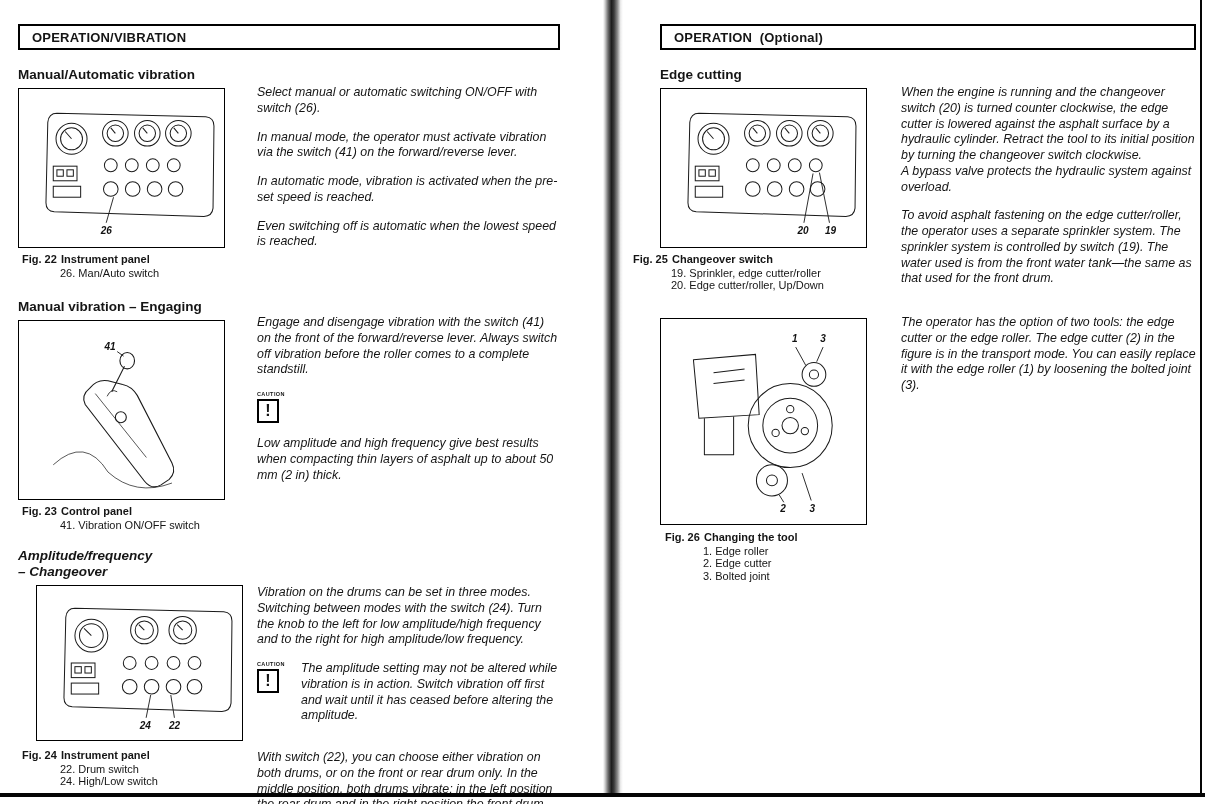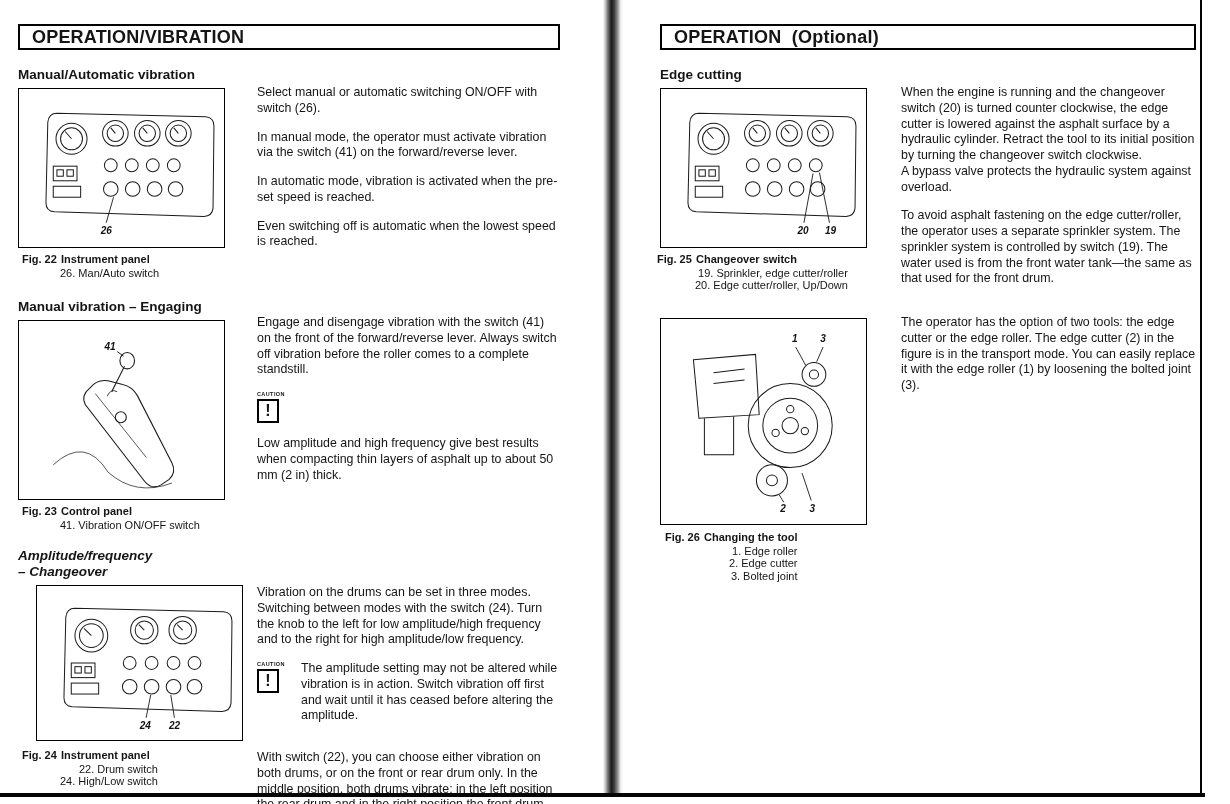--- a/index.html
+++ b/index.html
@@ -6,21 +6,21 @@
   html,body { background:#fff; }
   body {
     width:1230px; height:804px; position:relative; overflow:hidden;
     font-family:"Liberation Sans", sans-serif; color:#151515;
   }
   .sheet { position:absolute; inset:0; background:#fff; }
 
   .page-header {
     position:absolute; height:26px; border:2px solid #000;
     display:flex; align-items:center; padding-left:12px;
-    font-size:18px; font-weight:bold; white-space:pre-wrap; letter-spacing:.2px;
+    font-size:13px; font-weight:bold; white-space:pre-wrap; letter-spacing:.2px;
   }
   #lp-header { left:18px; top:24px; width:542px; }
   #rp-header { left:660px; top:24px; width:536px; }
 
   .section-heading { position:absolute; font-size:13.5px; font-weight:bold; line-height:16px; }
   #lp-s1-h { left:18px; top:67px; }
   #lp-s2-h { left:18px; top:299px; }
   #lp-s3-h { left:18px; top:548px;font-style:italic; }
   #rp-s1-h { left:660px; top:67px; }
 
@@ -29,34 +29,34 @@
   #lp-fig23 { left:18px; top:320px; width:207px; height:180px; }
   #lp-fig24 { left:36px; top:585px; width:207px; height:156px; }
   #rp-fig25 { left:660px; top:88px;  width:207px; height:160px; }
   #rp-fig26 { left:660px; top:318px; width:207px; height:207px; }
   .figure svg { display:block; width:100%; height:100%; }
   .figlabel { font:italic bold 11px "Liberation Sans", sans-serif; fill:#111; }
 
   .figcaption { position:absolute; font-size:11px; line-height:12.5px; }
   .figcaption .capline { font-weight:bold; }
   .figcaption .figno { display:inline-block; min-width:36px; }
-  .figcaption .items { margin-left:38px; margin-top:1px; font-weight:normal;text-align:right; }
+  .figcaption .items { margin-left:38px; margin-top:1px; font-weight:normal; }
   #lp-cap22 { left:22px; top:253px; }
   #lp-cap23 { left:22px; top:505px; }
   #lp-cap24 { left:22px; top:749px; }
-  #rp-cap25 { left:657px; top:253px; }
+  #rp-cap25 { left:633px; top:253px; }
   #rp-cap26 { left:665px; top:531px; }
 
   .bodycol { position:absolute; width:301px; font-size:12.4px; line-height:1.27; }
   #lp-col1 { left:257px; top:85px; }
   #lp-col2 { left:257px; top:315px; }
   #lp-col3 { left:257px; top:585px; }
   #rp-col1 { left:901px; top:85px; width:297px; }
   #rp-col2 { left:901px; top:315px; width:297px; }
-  .bodycol p { margin-bottom:13px; }
+  .bodycol p { margin-bottom:13px;font-style:italic; }
   .bodycol p.tight { margin-bottom:0; }
 
   .caution { display:flex; margin-bottom:13px; }
   .caution-icon { width:44px; flex:none; padding-top:0; }
   .caution-word { font-size:5.5px; font-weight:bold; letter-spacing:.4px; line-height:7px; }
   .caution-box {
     width:22px; height:24px; border:2.5px solid #000; margin-top:1px;
     display:flex; align-items:center; justify-content:center;
     font-weight:bold; font-size:16px;
   }

